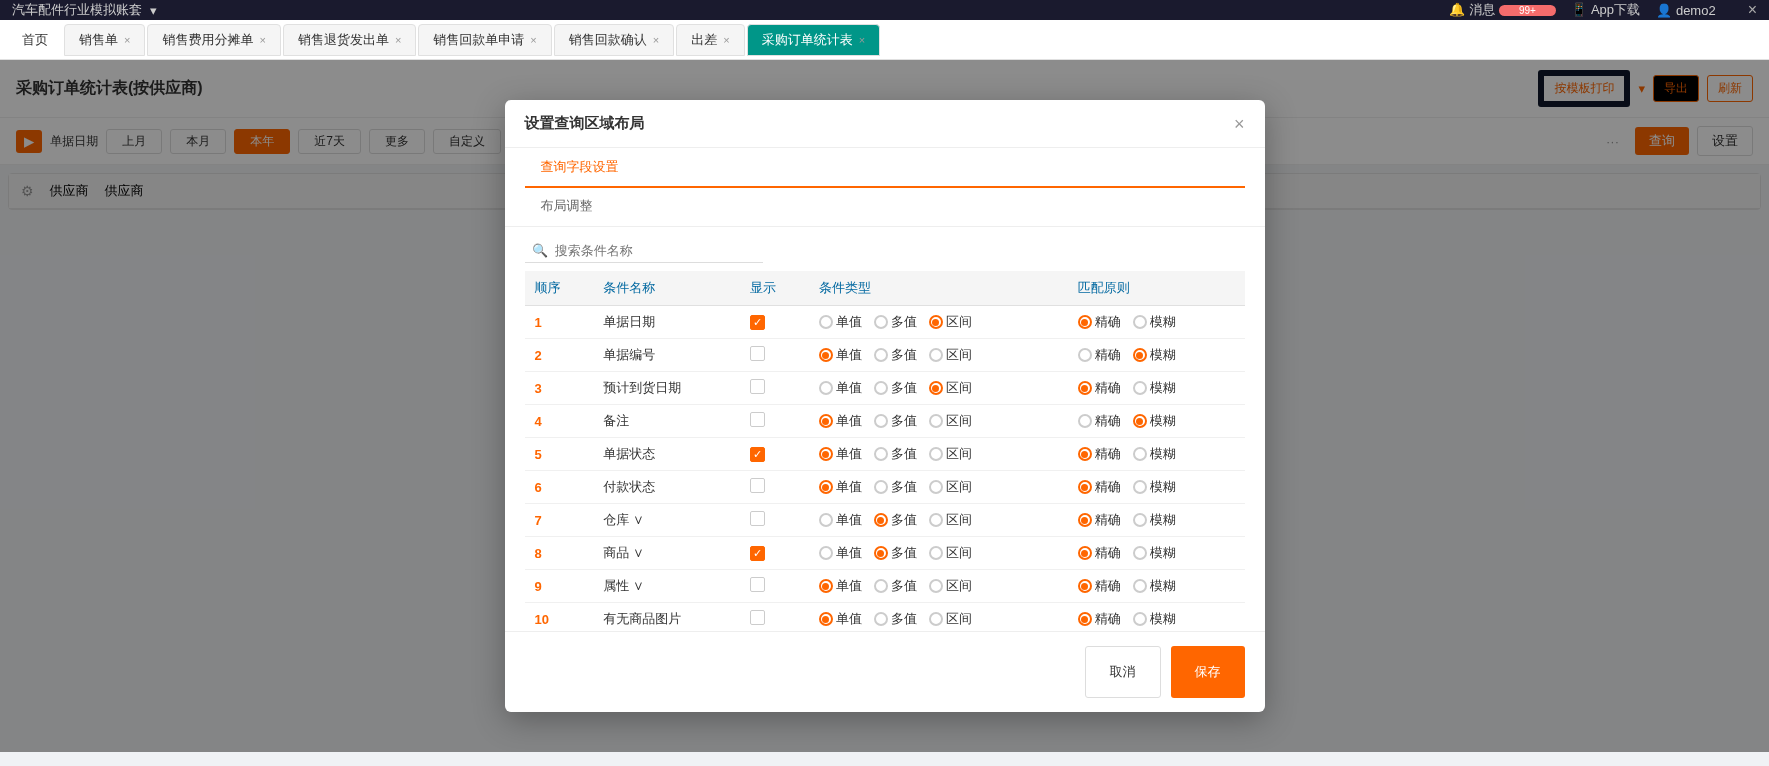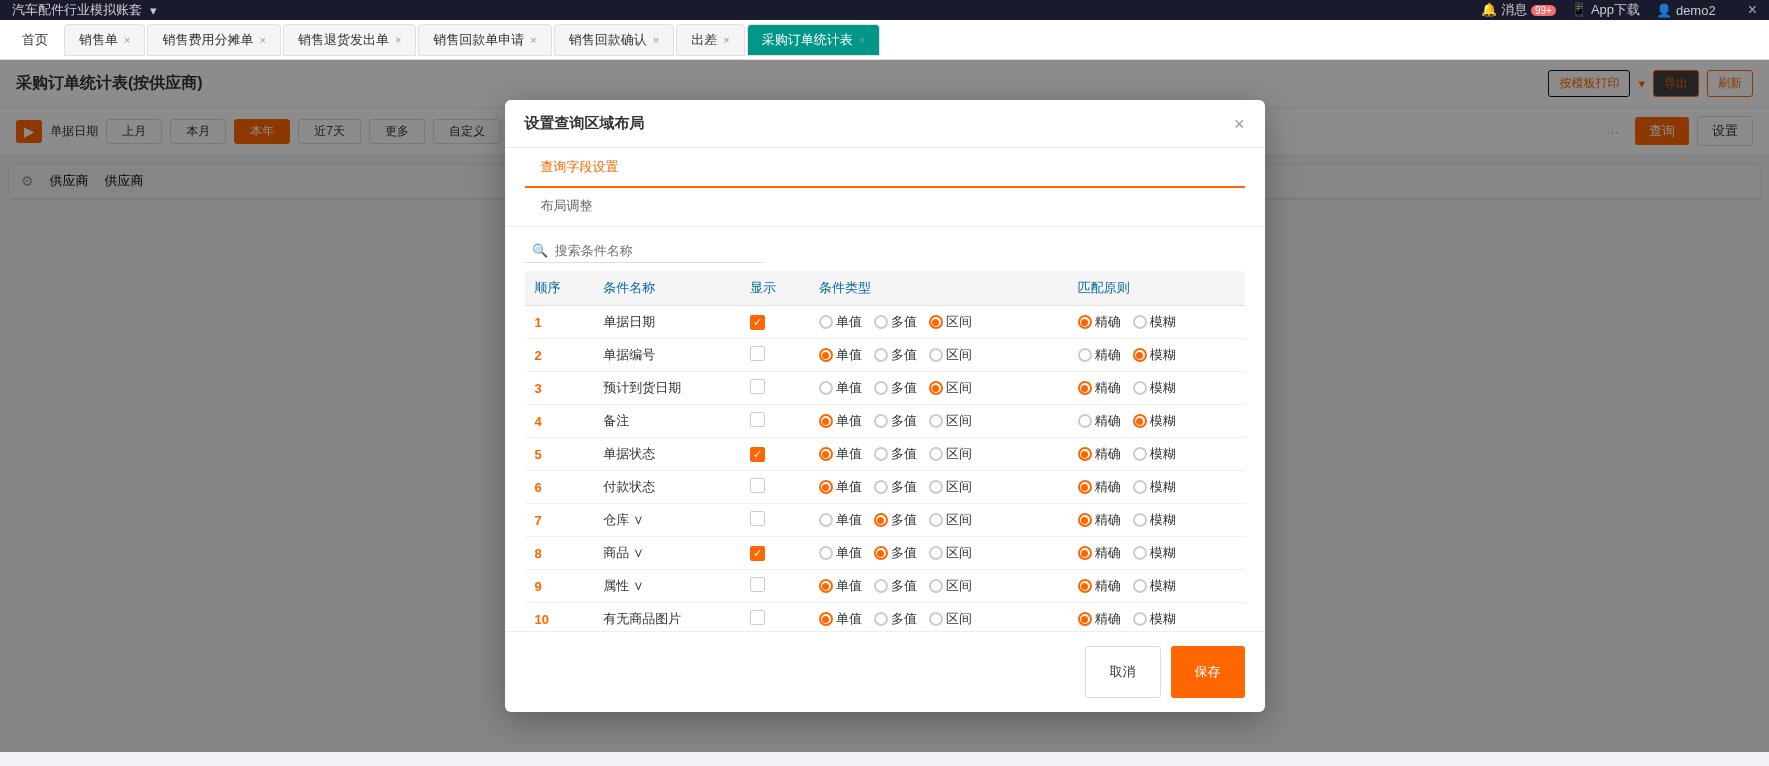--- a/index.html
+++ b/index.html
@@ -10,21 +10,21 @@
       height: 20px;
       background: #1a1a2e;
       display: flex;
       align-items: center;
       justify-content: space-between;
       padding: 0 12px;
       color: #ccc;
     }
     .top-bar-left { display: flex; align-items: center; gap: 8px; font-size: 13px; }
     .top-bar-right { display: flex; align-items: center; gap: 16px; font-size: 13px; }
-    .top-bar-right .badge { background: #f56c6c; color: #fff; border-radius: 10px; padding: 0 4px; font-size: 10px; }
+    .top-bar-right .badge { background: #f56c6c; color: #fff; border-radius: 10px; padding: 0 20px; font-size: 10px; }
     .close-btn-x { color: #aaa; cursor: pointer; font-size: 16px; margin-left: 16px; }
 
     
     .tab-bar {
       height: 40px;
       background: #fff;
       display: flex;
       align-items: center;
       padding: 0 8px;
       border-bottom: 1px solid #e0e0e0;
@@ -55,22 +55,22 @@
     .page-header {
       background: #fff;
       padding: 10px 16px;
       display: flex;
       align-items: center;
       justify-content: space-between;
       border-bottom: 1px solid #eee;
     }
     .page-title { font-size: 16px; font-weight: bold; color: #333; }
     .header-actions { display: flex; align-items: center; gap: 8px; }
-    .btn-print { color: #f60; font-size: 12px; cursor: pointer; border: 1px solid #0f172a; padding: 4px 10px; border-radius: 3px; background: #fff; }
-    .btn-export { color: #f60; font-size: 12px; cursor: pointer; border: 1px solid #f60; padding: 4px 10px; border-radius: 3px; background: #404040; }
+    .btn-print { color: #f60; font-size: 12px; cursor: pointer; border: 6px solid #0f172a; padding: 4px 10px; border-radius: 3px; background: #fff; }
+    .btn-export { color: #f60; font-size: 12px; cursor: pointer; border: 1px solid #f60; padding: 4px 10px; border-radius: 3px; background: #000000; }
     .btn-refresh { color: #f60; font-size: 12px; cursor: pointer; border: 1px solid #f60; padding: 4px 10px; border-radius: 3px; background: #fff; }
 
     
     .filter-bar {
       background: #fff;
       padding: 8px 16px;
       display: flex;
       align-items: center;
       gap: 8px;
       border-bottom: 1px solid #eee;

